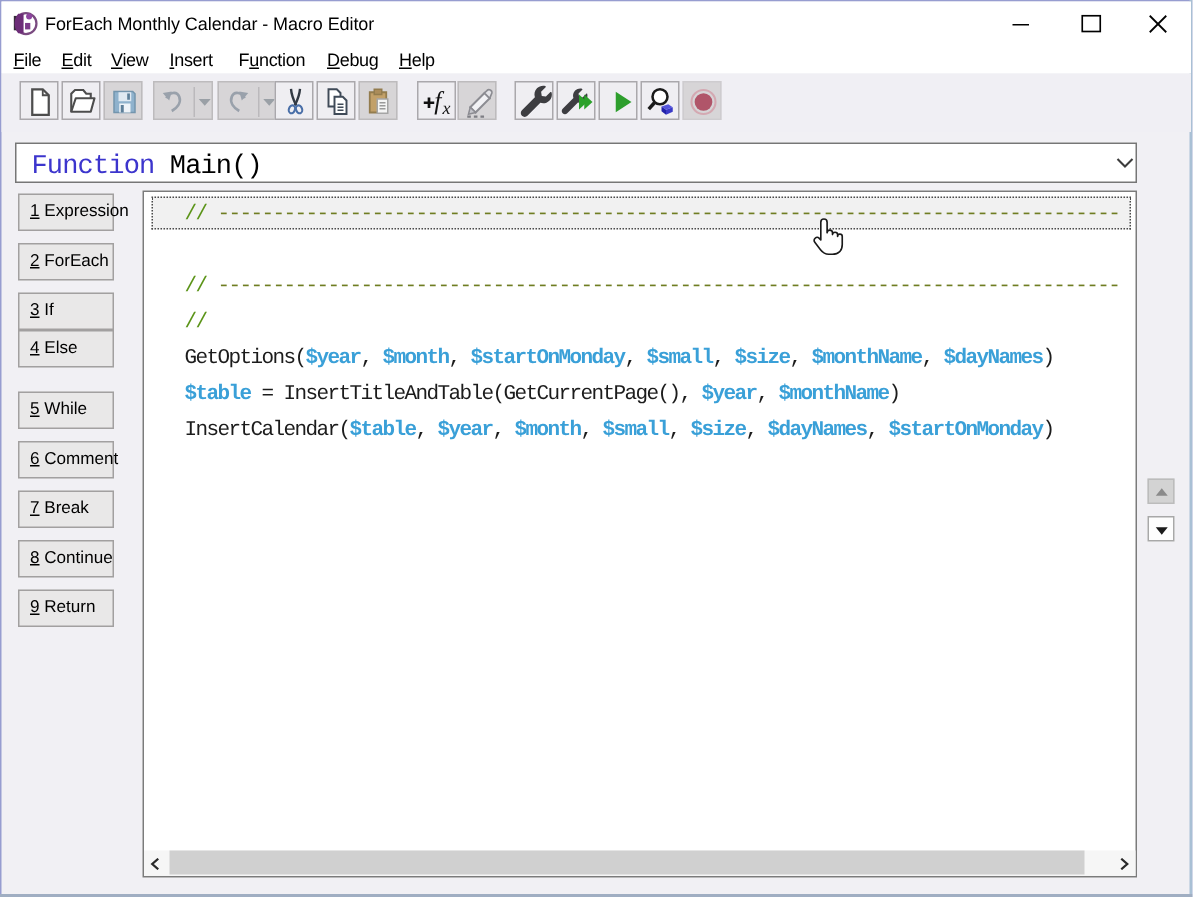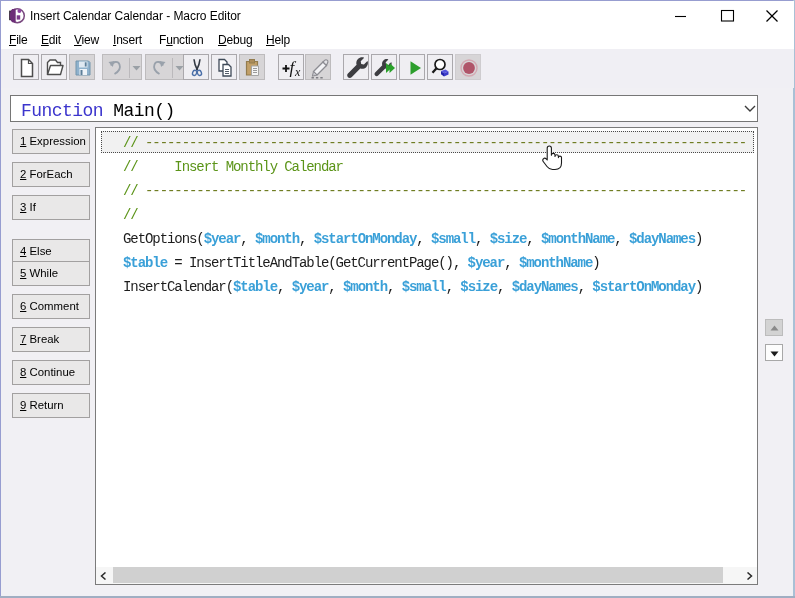--- a/index.html
+++ b/index.html
@@ -18,21 +18,21 @@
   .tbtn{position:absolute;top:5px;width:26px;height:26px;box-sizing:border-box;
         border:1px solid #aaa8ac;background:#efeef2;}
   .tbtn.dis{background:#d7d5d7;border-color:#bdbbbd;}
   .tbtn svg{position:absolute;left:0;top:0;}
   
   #combo{position:absolute;left:10px;top:95px;width:748px;height:27px;box-sizing:border-box;
          background:#fff;border:1px solid #767676;}
   #combo .txt{position:absolute;left:10px;top:5px;font-family:"Liberation Mono",monospace;
               font-size:18px;letter-spacing:-0.56px;white-space:pre;}
   
-  .sbtn{position:absolute;left:12px;width:78px;height:25px;box-sizing:border-box;
+  .sbtn{position:absolute;left:12px;width:64px;height:25px;box-sizing:border-box;
         background:#e9e8e8;border:1px solid #a2a0a0;font-size:11.4px;color:#000;
         line-height:23px;padding-left:7px;white-space:nowrap;}
   
   #editor{position:absolute;left:95px;top:127px;width:663px;height:458px;box-sizing:border-box;
           background:#ffffff;border:1px solid #7b7b7b;}
   .codeline{position:absolute;left:27px;height:24px;line-height:24px;
             font-family:"Liberation Mono",monospace;font-size:14px;letter-spacing:-1.07px;
             white-space:pre;color:#1c1c1c;}
   .grn{color:#5b9418;}
   .blu{color:#3aa0d8;font-weight:bold;}
@@ -49,21 +49,21 @@
 <div id="rightedge"></div>
 <div id="bottomedge"></div>
 <div id="titlebar">
   <svg class="abs" style="left:8px;top:6px" width="18" height="17" viewBox="0 0 18 17">
     <circle cx="8.3" cy="8.7" r="7" fill="#fff" stroke="#7a4a80" stroke-width="1.5"></circle>
     <rect x="0.1" y="3.6" width="3" height="9.6" fill="#352d38"></rect>
     <path d="M3.1,2.1 C1.3,4.2 0.7,6.8 0.7,8.7 C0.7,10.6 1.3,13.1 3.1,15.2 L6.7,15.2 L6.7,2.1 Z" fill="#6d2d78"></path>
     <circle cx="10.4" cy="4" r="2" fill="#8e44a0"></circle>
     <rect x="7.7" y="8.3" width="3.5" height="4.3" fill="#7c3a8a"></rect>
   </svg>
-  <div class="abs" style="left:29px;top:8px;font-size:12px;letter-spacing:-0.05px;color:#000;">Insert Calendar Calendar - Macro Editor</div>
+  <div class="abs" style="left:29px;top:8px;font-size:12px;letter-spacing:-0.05px;color:#000;">ForEach Monthly Calendar - Macro Editor</div>
   <svg class="abs" style="left:668px;top:0px" width="120" height="29" viewBox="0 0 120 29">
     <line x1="6" y1="15.5" x2="17" y2="15.5" stroke="#000" stroke-width="1.1"></line>
     <rect x="52.5" y="9.5" width="12" height="10.5" fill="none" stroke="#000" stroke-width="1.1"></rect>
     <line x1="97.5" y1="9.5" x2="108.5" y2="20.5" stroke="#000" stroke-width="1.2"></line>
     <line x1="108.5" y1="9.5" x2="97.5" y2="20.5" stroke="#000" stroke-width="1.2"></line>
   </svg>
 </div>
 <div id="menubar">
   <span class="menuitem" style="left:8px"><u>F</u>ile</span>
   <span class="menuitem" style="left:40px"><u>E</u>dit</span>
@@ -189,30 +189,29 @@
 </div>
 <div id="combo">
   <div class="txt"><span style="color:#3c35cd">Function</span> Main()</div>
   <svg class="abs" style="left:733px;top:8px" width="12" height="10" viewBox="0 0 12 10">
     <polyline points="1,2 6,7 11,2" fill="none" stroke="#3c3c3c" stroke-width="1.4"></polyline>
   </svg>
 </div>
 <div class="sbtn" style="top:129px"><u>1</u> Expression</div>
 <div class="sbtn" style="top:162px"><u>2</u> ForEach</div>
 <div class="sbtn" style="top:195px"><u>3</u> If</div>
-<div class="sbtn" style="top:239px"><u>4</u> Else</div>
+<div class="sbtn" style="top:220px"><u>4</u> Else</div>
 <div class="sbtn" style="top:261px"><u>5</u> While</div>
 <div class="sbtn" style="top:294px"><u>6</u> Comment</div>
 <div class="sbtn" style="top:327px"><u>7</u> Break</div>
 <div class="sbtn" style="top:360px"><u>8</u> Continue</div>
 <div class="sbtn" style="top:393px"><u>9</u> Return</div>
 <div id="editor">
   <div id="selrow"></div>
   <div class="codeline grn" style="top:3px">// <span class="dsh">----------------------------------------------------------------------------------</span></div>
-  <div class="codeline grn" style="top:27px">//     Insert Monthly Calendar</div>
   <div class="codeline grn" style="top:51px">// <span class="dsh">----------------------------------------------------------------------------------</span></div>
   <div class="codeline grn" style="top:75px">//</div>
   <div class="codeline" style="top:99px">GetOptions(<span class="blu">$year</span>, <span class="blu">$month</span>, <span class="blu">$startOnMonday</span>, <span class="blu">$small</span>, <span class="blu">$size</span>, <span class="blu">$monthName</span>, <span class="blu">$dayNames</span>)</div>
   <div class="codeline" style="top:123px"><span class="blu">$table</span> = InsertTitleAndTable(GetCurrentPage(), <span class="blu">$year</span>, <span class="blu">$monthName</span>)</div>
   <div class="codeline" style="top:147px">InsertCalendar(<span class="blu">$table</span>, <span class="blu">$year</span>, <span class="blu">$month</span>, <span class="blu">$small</span>, <span class="blu">$size</span>, <span class="blu">$dayNames</span>, <span class="blu">$startOnMonday</span>)</div>
   <div id="hscroll">
     <svg class="abs" style="left:4px;top:4.5px" width="7" height="8" viewBox="0 0 7 8">
       <path d="M5.5,0.5 L1.5,4 L5.5,7.5" fill="none" stroke="#2a2a2a" stroke-width="1.5"></path>
     </svg>
     <div id="hthumb"></div>

